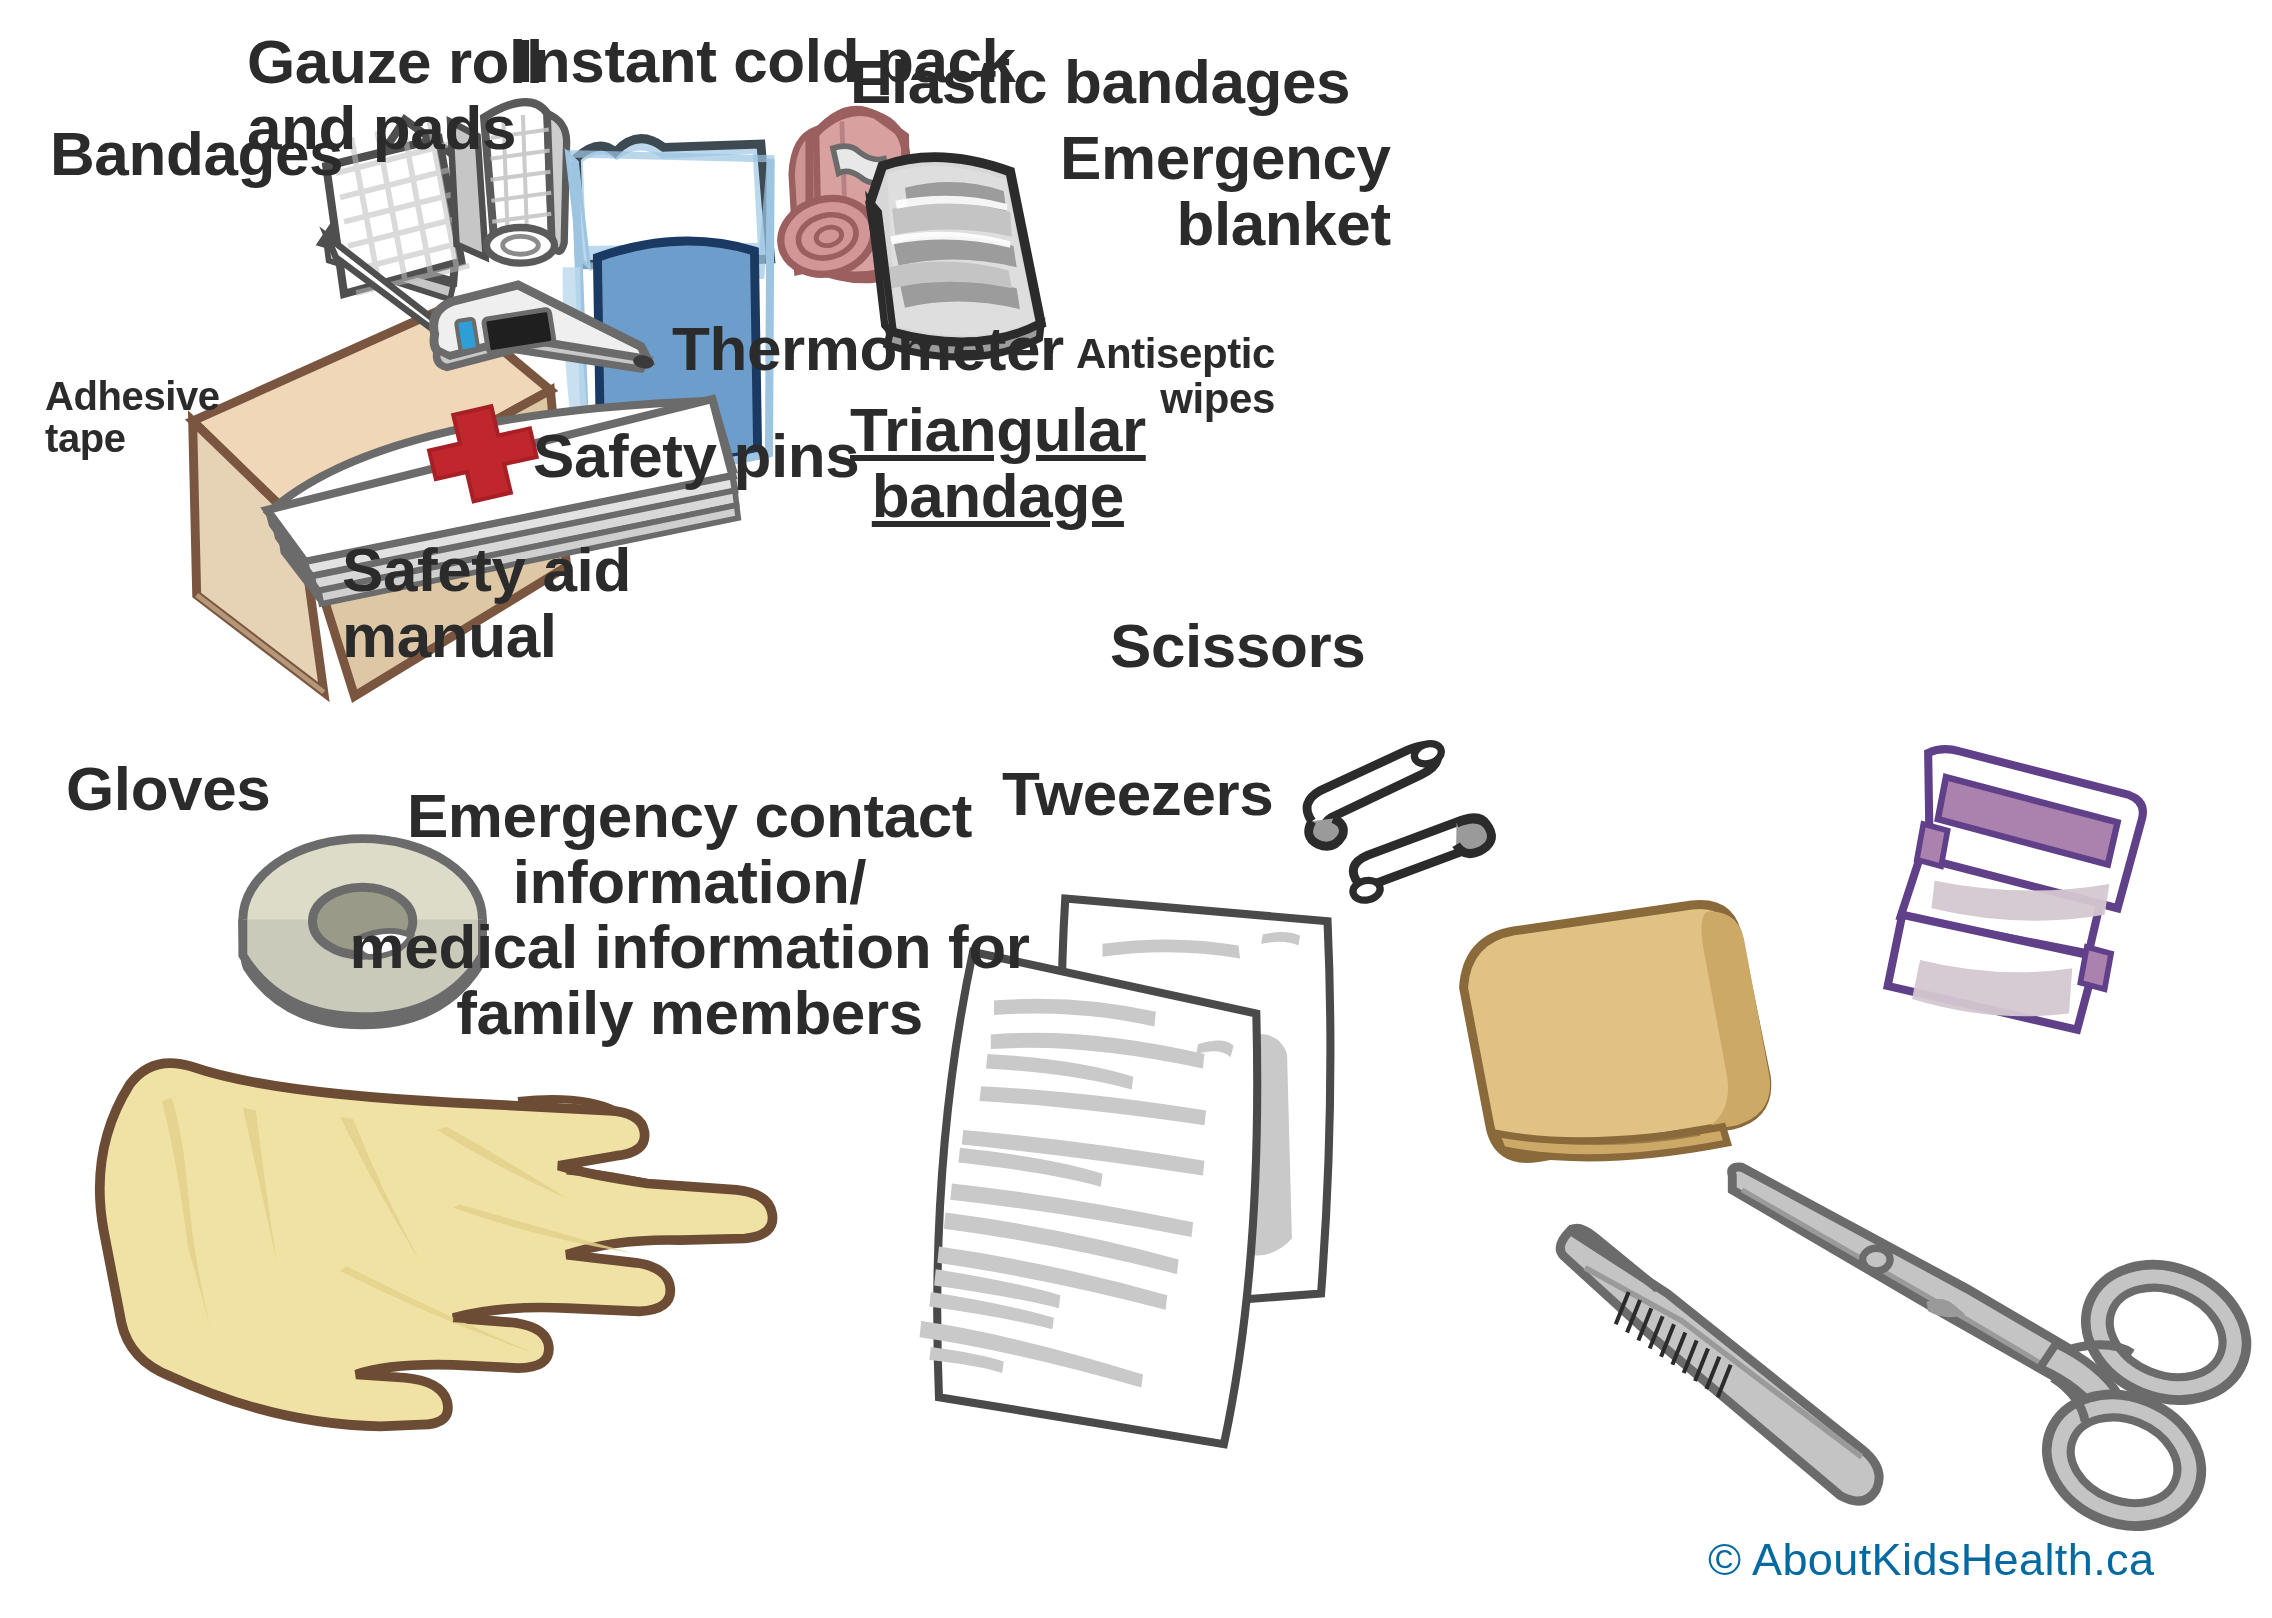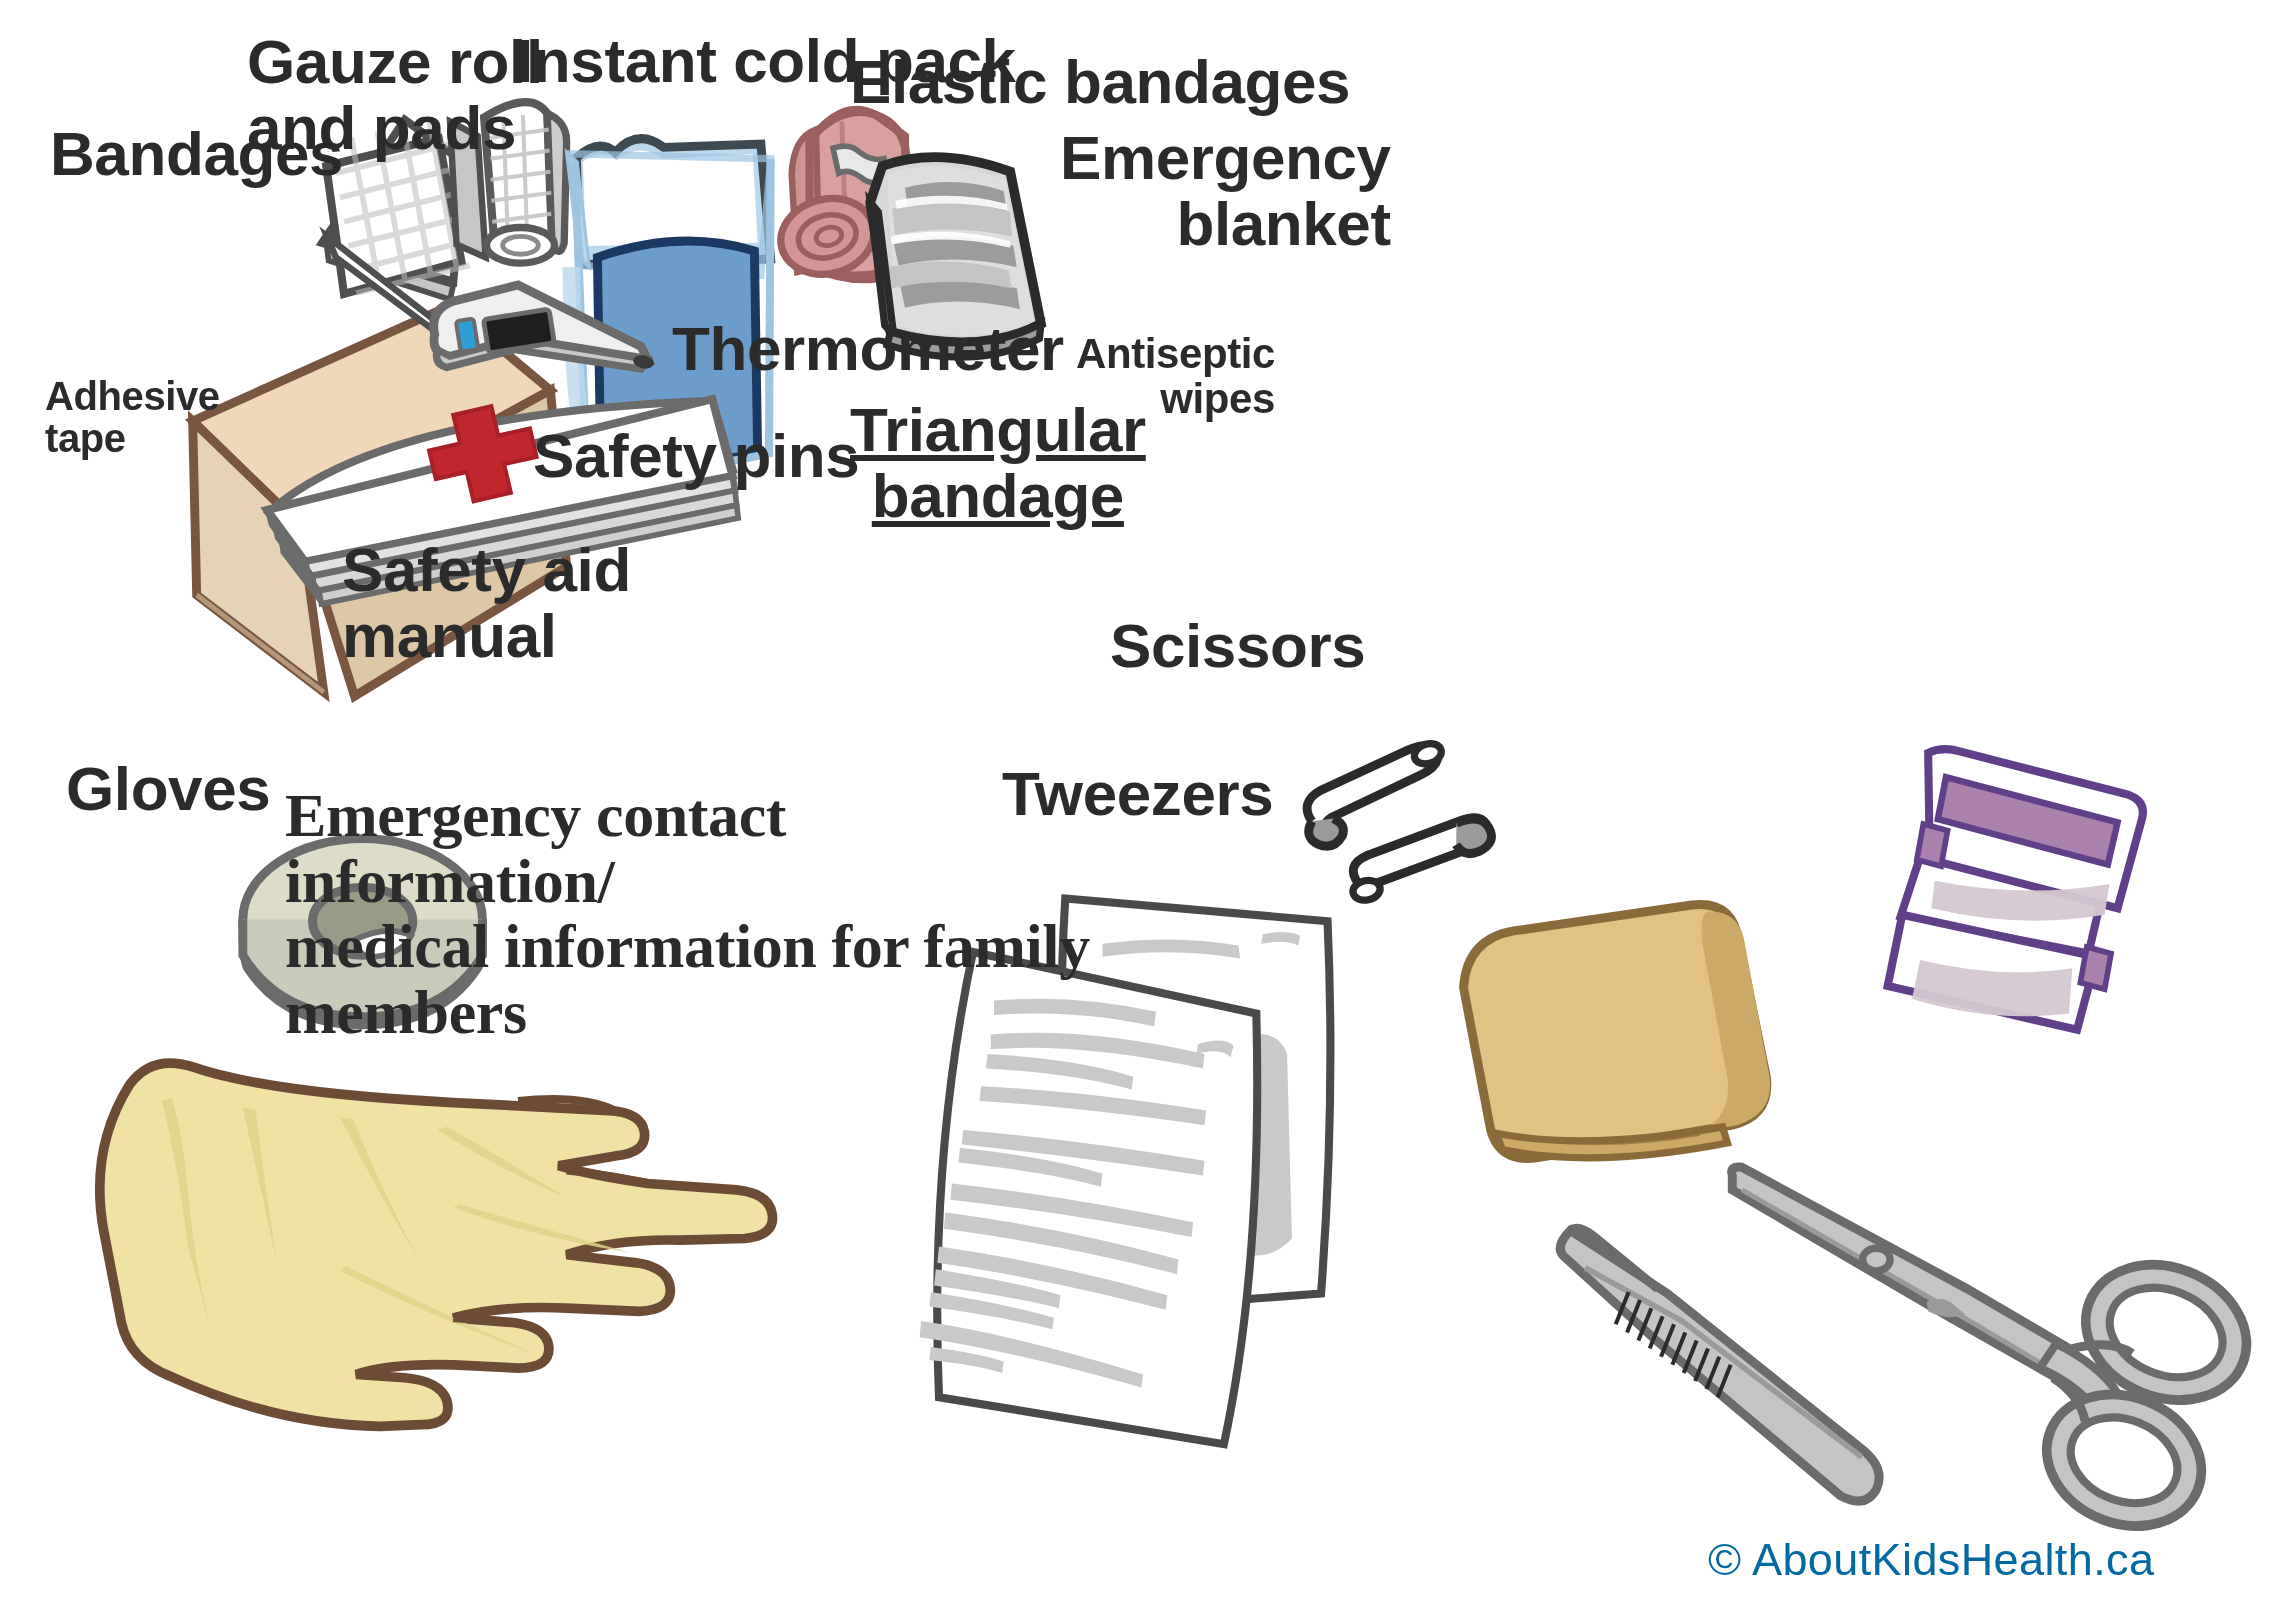--- a/index.html
+++ b/index.html
@@ -306,19 +306,19 @@
   <div class="label" style="left:45px;  top:375px; font-size:40px;">Adhesive
 tape</div>
   <div class="label" style="left:533px; top:423px; font-size:62px;">Safety pins</div>
   <div class="label" style="left:850px;top:397px; font-size:62px; text-align:center;text-decoration:underline;">Triangular
 bandage</div>
   <div class="label" style="left:342px; top:537px; font-size:62px;">Safety aid
 manual</div>
   <div class="label" style="left:1110px;top:613px; font-size:62px;">Scissors</div>
   <div class="label" style="left:66px;  top:756px; font-size:62px;">Gloves</div>
   <div class="label" style="left:1002px;top:761px; font-size:62px;">Tweezers</div>
-  <div class="label" style="left:285px; top:783px; font-size:62px; width:809px;font-family:Liberation Serif, serif;">Emergency contact information/
+  <div class="label" style="left:285px; top:783px; font-size:62px; text-align:center; width:809px;">Emergency contact information/
 medical information for family members</div>
 
   <div class="credit" style="left:1708px; top:1534px;">© AboutKidsHealth.ca</div>
 
 </div>
 
 
 </body></html>

